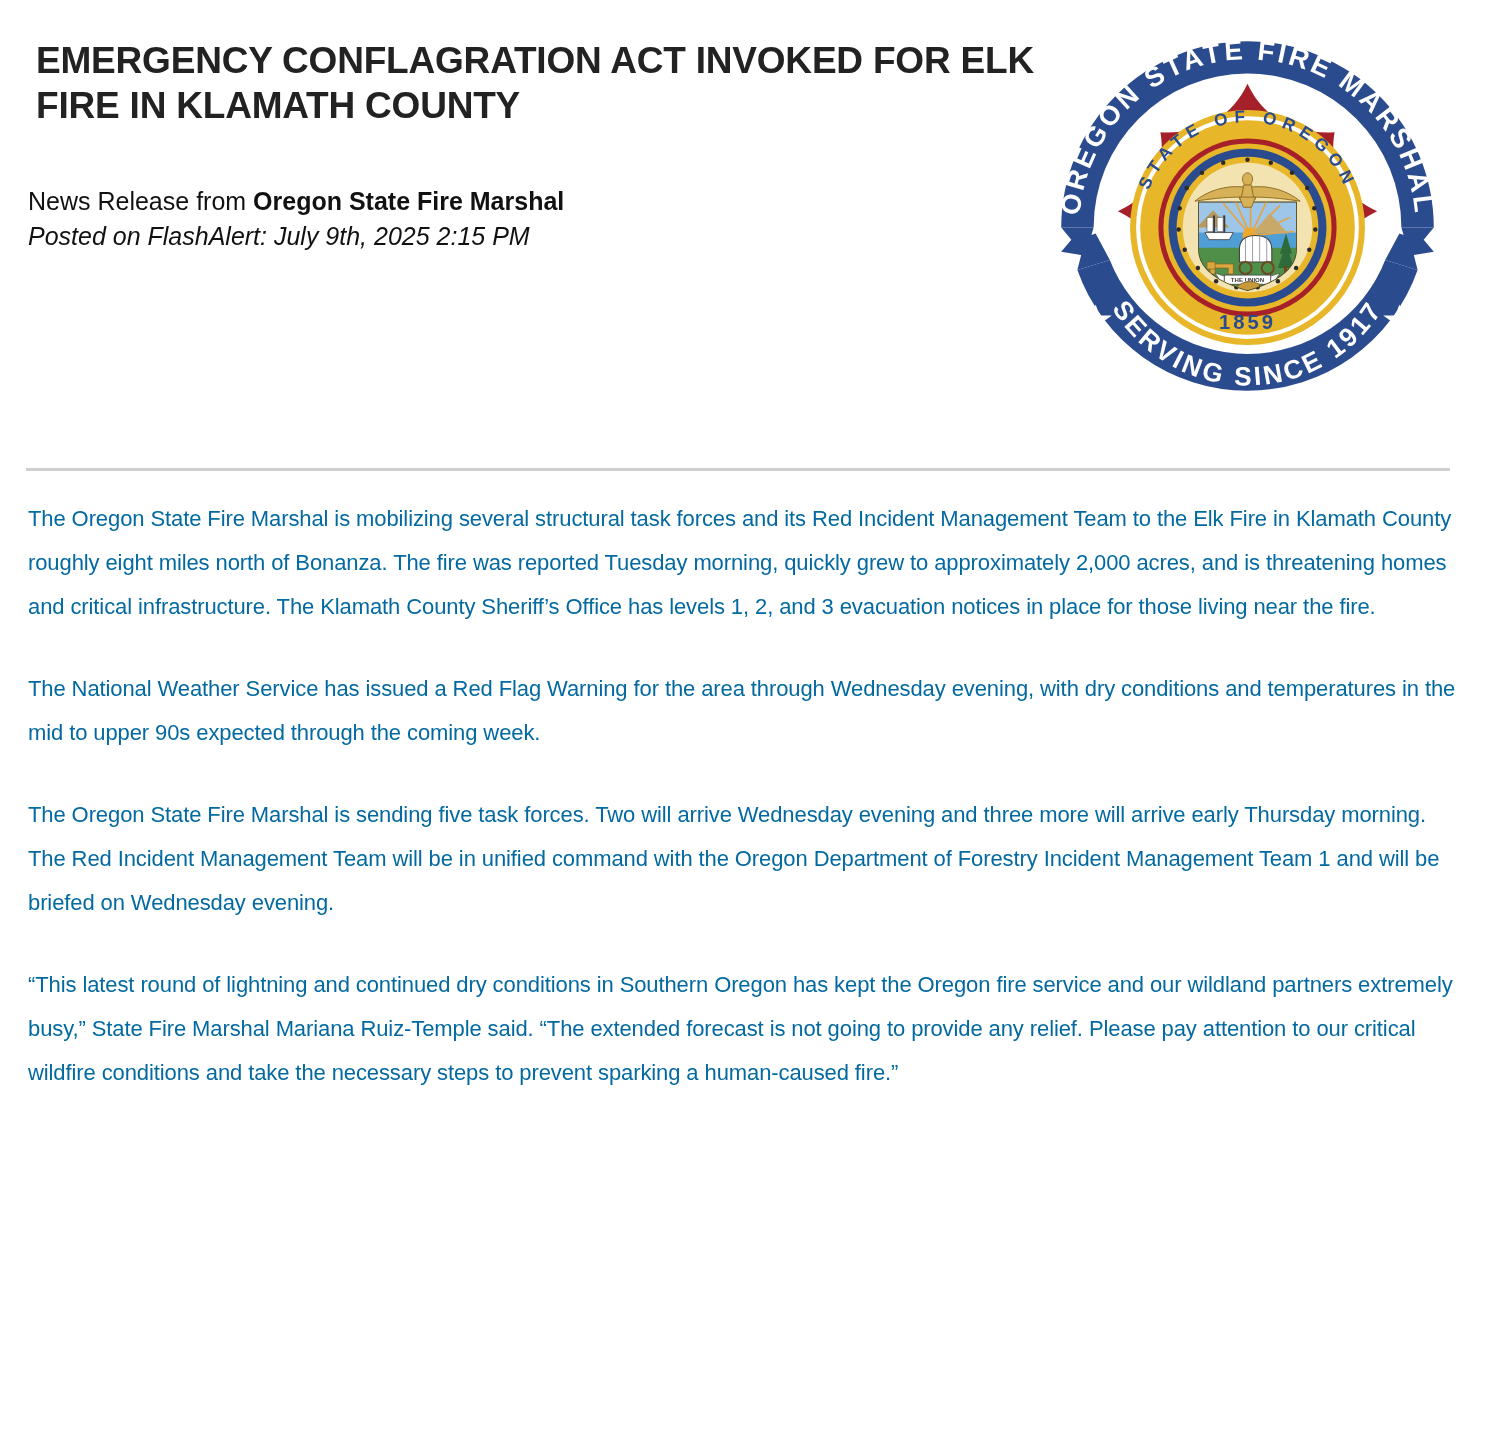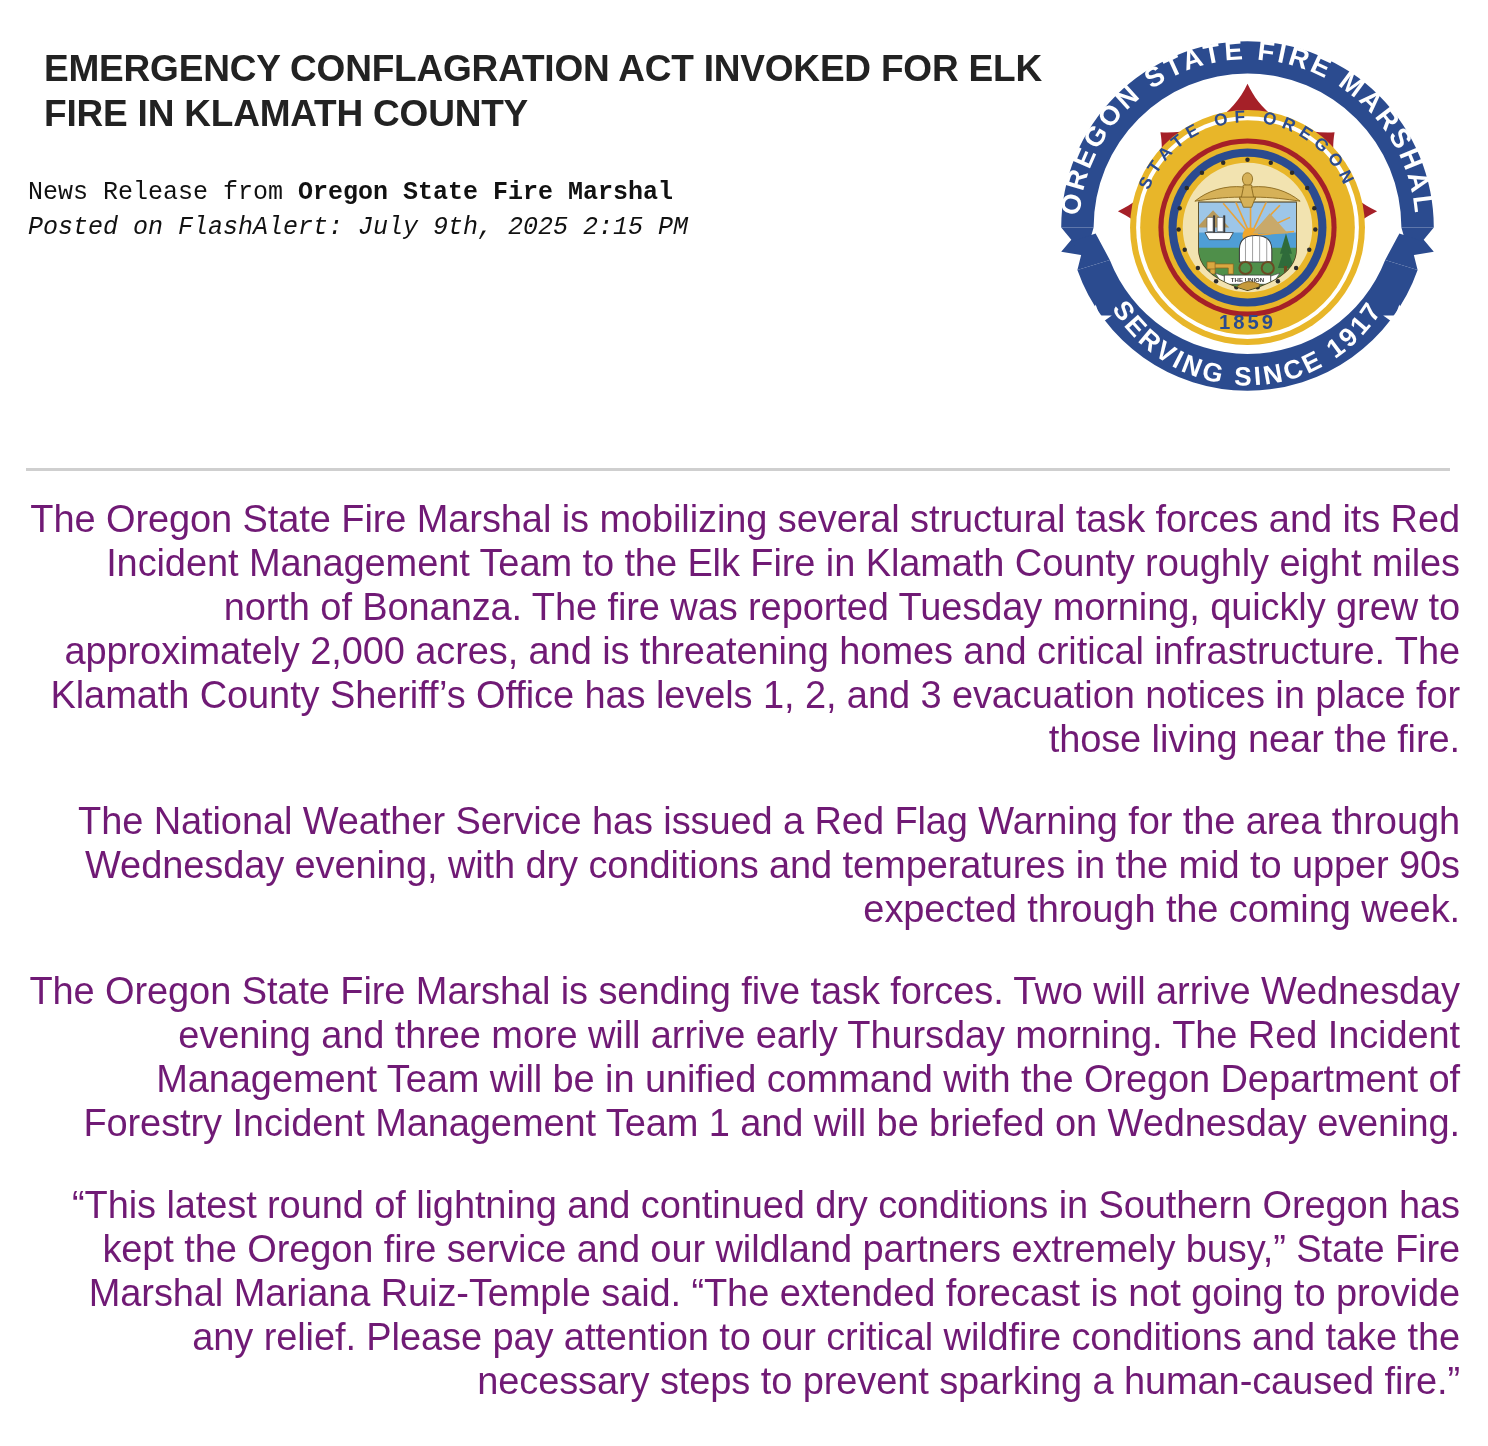--- a/index.html
+++ b/index.html
@@ -28,28 +28,27 @@
     padding: 30px 28px 0 28px;
     min-height: 430px;
     box-sizing: border-box;
   }
   .headline {
     font-size: 37px;
     line-height: 1.22;
     font-weight: bold;
     letter-spacing: -0.2px;
     color: #222222;
-    margin: 16px;
+    margin: 8px;
     max-width: 1000px;
     text-transform: uppercase;
   }
   .meta {
-    margin-top: 40px;
+    margin-top: 56px;
     max-width: 1000px;
-    font-family: Liberation Mono, monospace;
   }
   .meta-line {
     font-size: 25px;
     line-height: 1.38;
     color: #111111;
   }
   .meta-line .org {
     font-weight: bold;
   }
   .meta-line.posted {
@@ -71,27 +70,26 @@
     height: 0;
     border-top: 3px solid #cfcfcf;
     margin: 38px 38px 0 26px;
   }
 
   
   .body {
     padding: 26px 28px 20px 28px;
   }
   .para {
-    font-size: 38px;
+    font-size: 22px;
     line-height: 44px;
-    color: #701a75;
+    color: #0369a1;
     margin: 0 0 38px 0;
     max-width: 1432px;
     letter-spacing: -0.1px;
-    text-align: right;
   }
   .para:last-child { margin-bottom: 0; }
 </style>
 </head>
 <body>
 
 <div class="page">
 
   <div class="header">
 

